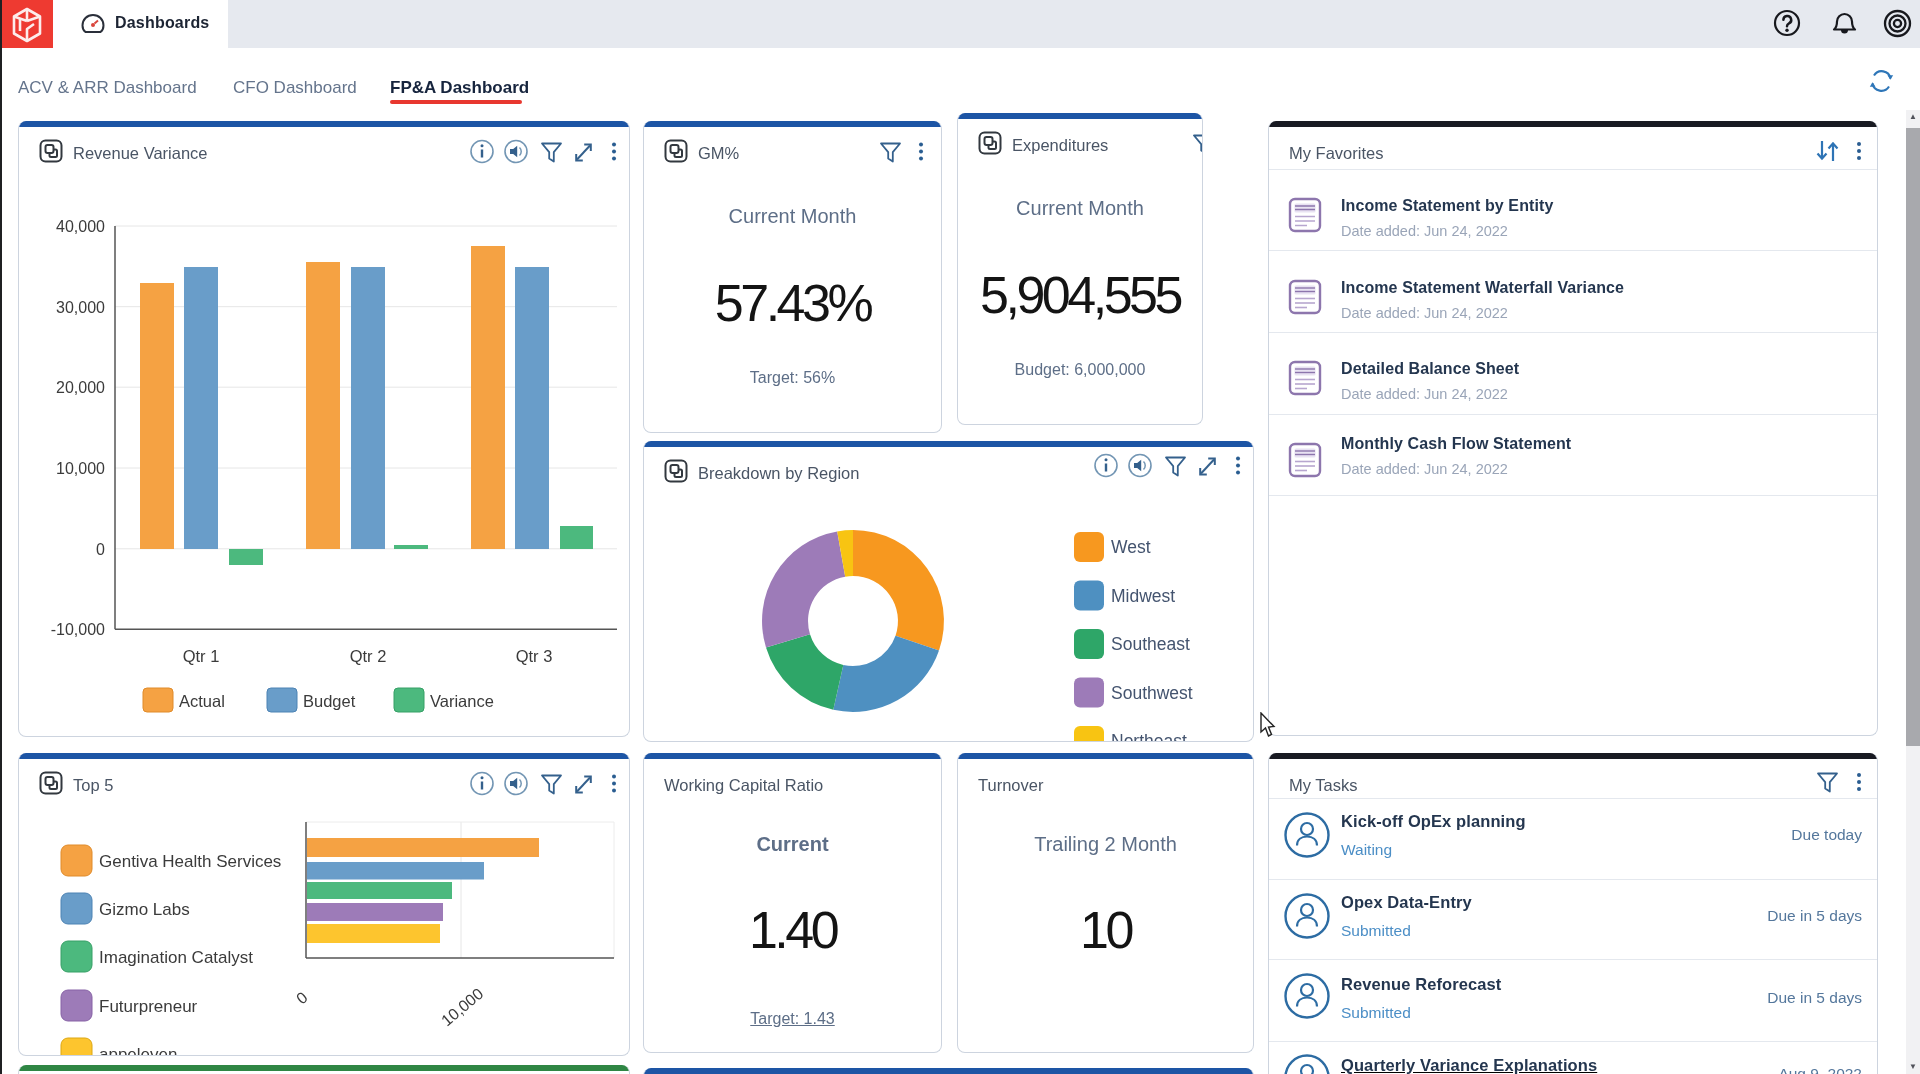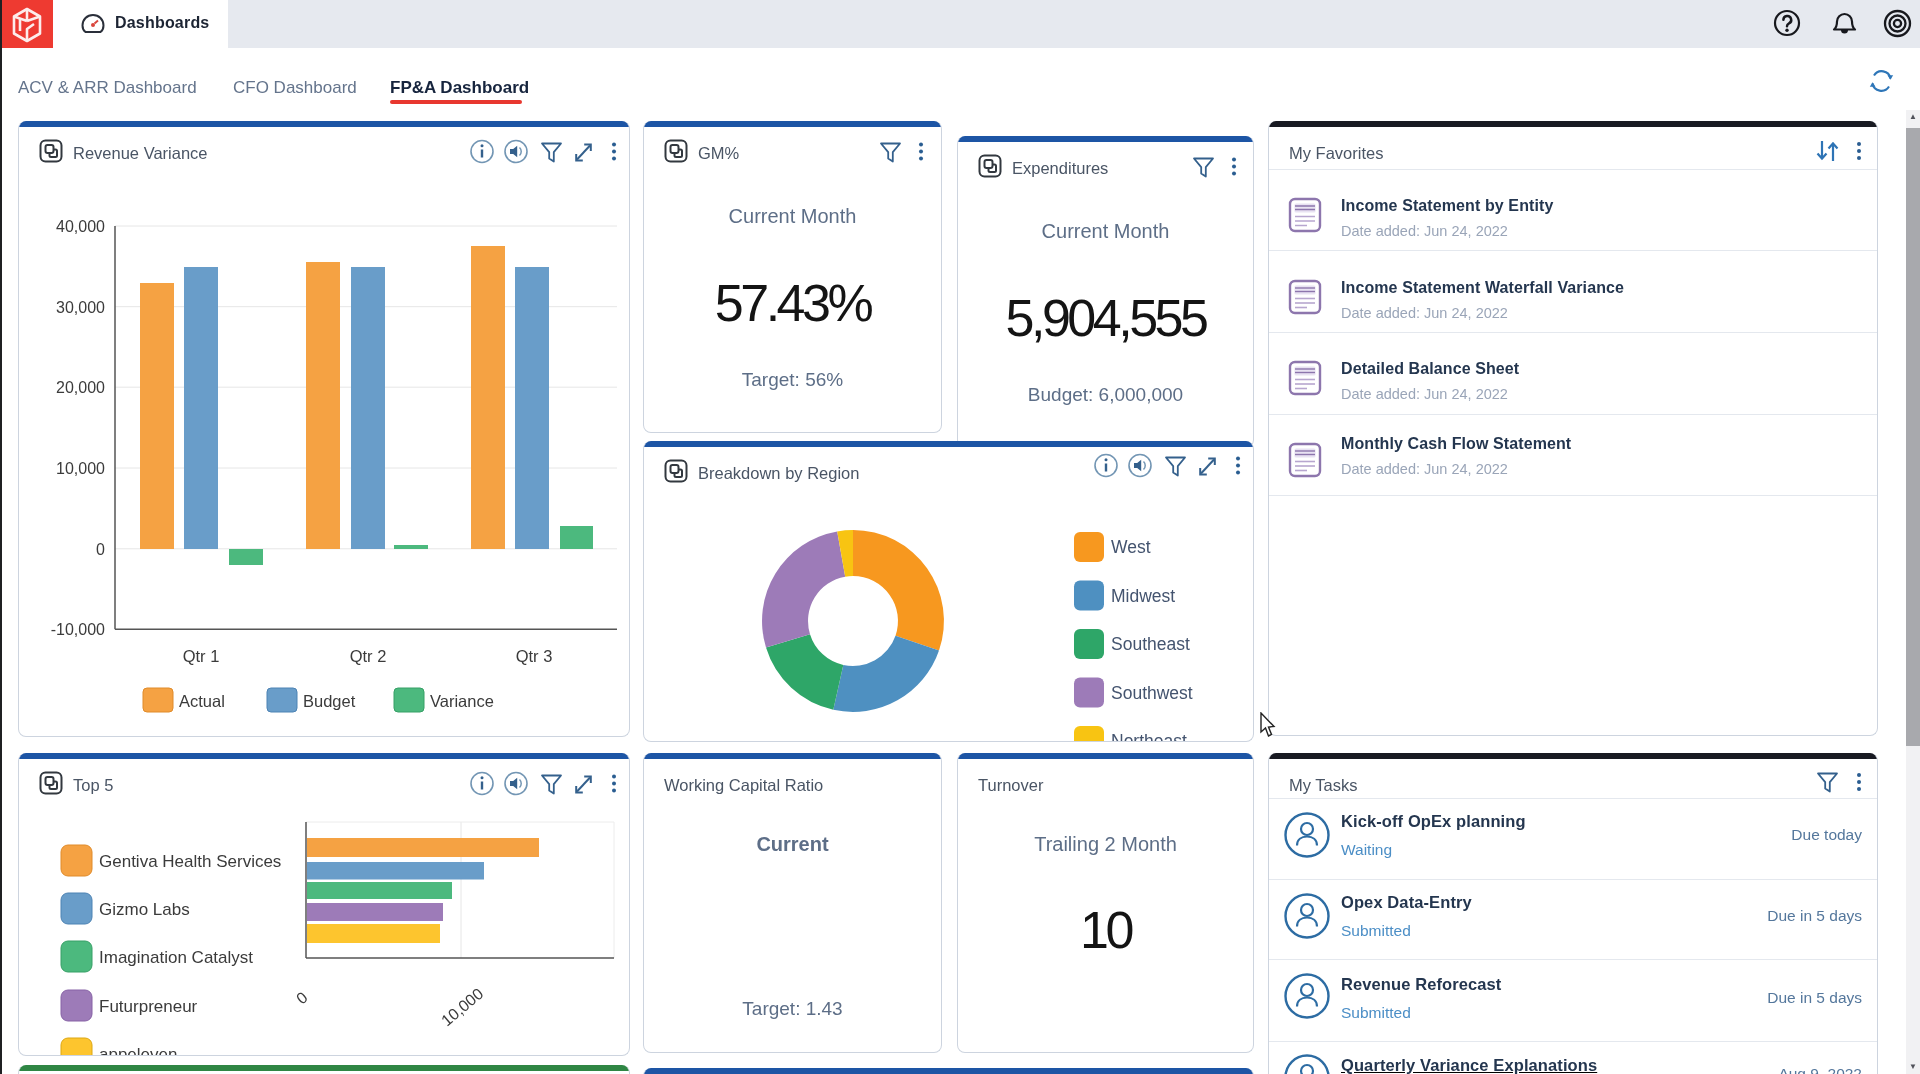--- a/index.html
+++ b/index.html
@@ -21,21 +21,21 @@
   border-top:none; overflow:hidden; }
 .cardtop { position:absolute; left:-1px; top:0; right:-1px; height:6px; border-radius:8px 8px 0 0; }
 .blue { background:#1d55a5; }
 .dark { background:#181a22; }
 .greenb { background:#2f8644; }
 .chead { position:absolute; left:20px; top:16px; height:26px; display:flex; align-items:flex-end; }
 .chead .ht { font-size:16.5px; color:#4a5565; font-weight:500; margin-left:10px; }
 
 .kpi-label { position:absolute; width:100%; text-align:center; font-size:20px; color:#5d6e87; }
 .kpi-big { position:absolute; width:100%; text-align:center; font-size:52px; line-height:52px; color:#141414; letter-spacing:-3.5px; }
-.kpi-sub { position:absolute; width:100%; text-align:center; font-size:19px; color:#5d6e87; }
+.kpi-sub { position:absolute; width:100%; text-align:center; font-size:16px; color:#5d6e87; }
 
 .sep { position:absolute; left:0; right:0; height:1px; background:#e4e8ee; }
 .fav { position:absolute; left:72px; }
 .fav .ft { font-size:16px; font-weight:bold; color:#24364f; letter-spacing:.1px; }
 .fav .fd { font-size:14.5px; color:#9aa5b8; margin-top:8px; }
 .doc { left:19px; }
 .task { position:absolute; left:72px; }
 .tt { font-size:16.5px; font-weight:bold; color:#24364f; letter-spacing:.1px; }
 .ts { font-size:15.5px; color:#4b8ec6; margin-top:10px; }
 .due { position:absolute; right:15px; font-size:15.5px; color:#54779c; }
@@ -181,21 +181,21 @@
         <circle cx="43" cy="6.5" r="2"></circle>
         <circle cx="43" cy="13.5" r="2"></circle>
         <circle cx="43" cy="20.5" r="2"></circle>
       </g>
   </svg>
   <div class="kpi-label" style="top:84px;">Current Month</div>
   <div class="kpi-big" style="top:156px;">57.43%</div>
   <div class="kpi-sub" style="top:248px;">Target: 56%</div>
 </div>
 
-<div class="card" id="c-ex" style="left:957px; top:136px; width:297px; height:312px;">
+<div class="card" id="c-ex" style="left:957px; top:113px; width:246px; height:312px;">
   <div class="cardtop blue"></div>
   <div class="chead">
       <svg width="24" height="24" viewBox="0 0 24 24">
         <rect x="1.5" y="1.5" width="21" height="21" rx="5" fill="none" stroke="#32383f" stroke-width="2"></rect>
         <rect x="6.5" y="6" width="8" height="8" rx="2" fill="none" stroke="#32383f" stroke-width="2"></rect>
         <path d="M15 10.5 h1.5 a1.5 1.5 0 0 1 1.5 1.5 v4.5 a1.5 1.5 0 0 1 -1.5 1.5 h-4.5 a1.5 1.5 0 0 1 -1.5-1.5 V15" fill="none" stroke="#32383f" stroke-width="2"></path>
       </svg>
       <span class="ht">Expenditures</span>
     </div>
   <svg class="abs" style="left:233px;top:17px;" width="52" height="27" viewBox="0 0 52 27">
@@ -395,21 +395,22 @@
     </g>
   </svg>
 </div>
 
 <div class="card" id="c-wc" style="left:643px; top:753px; width:299px; height:300px;">
   <div class="cardtop blue"></div>
   <div class="chead">
       <span class="ht" style="margin-left:0;">Working Capital Ratio</span>
     </div>
   <div class="kpi-label" style="top:80px;font-weight:bold;">Current</div>
-  <div class="kpi-sub" style="top:245px;">Target: 1.43</div>
+  <div class="kpi-big" style="top:151px;">1.40</div>
+  <div class="kpi-sub" style="top:257px;text-decoration:underline;">Target: 1.43</div>
 </div>
 
 <div class="card" id="c-to" style="left:957px; top:753px; width:297px; height:300px;">
   <div class="cardtop blue"></div>
   <div class="chead">
       <span class="ht" style="margin-left:0;">Turnover</span>
     </div>
   <div class="kpi-label" style="top:80px;">Trailing 2 Month</div>
   <div class="kpi-big" style="top:151px;">10</div>
 </div>

